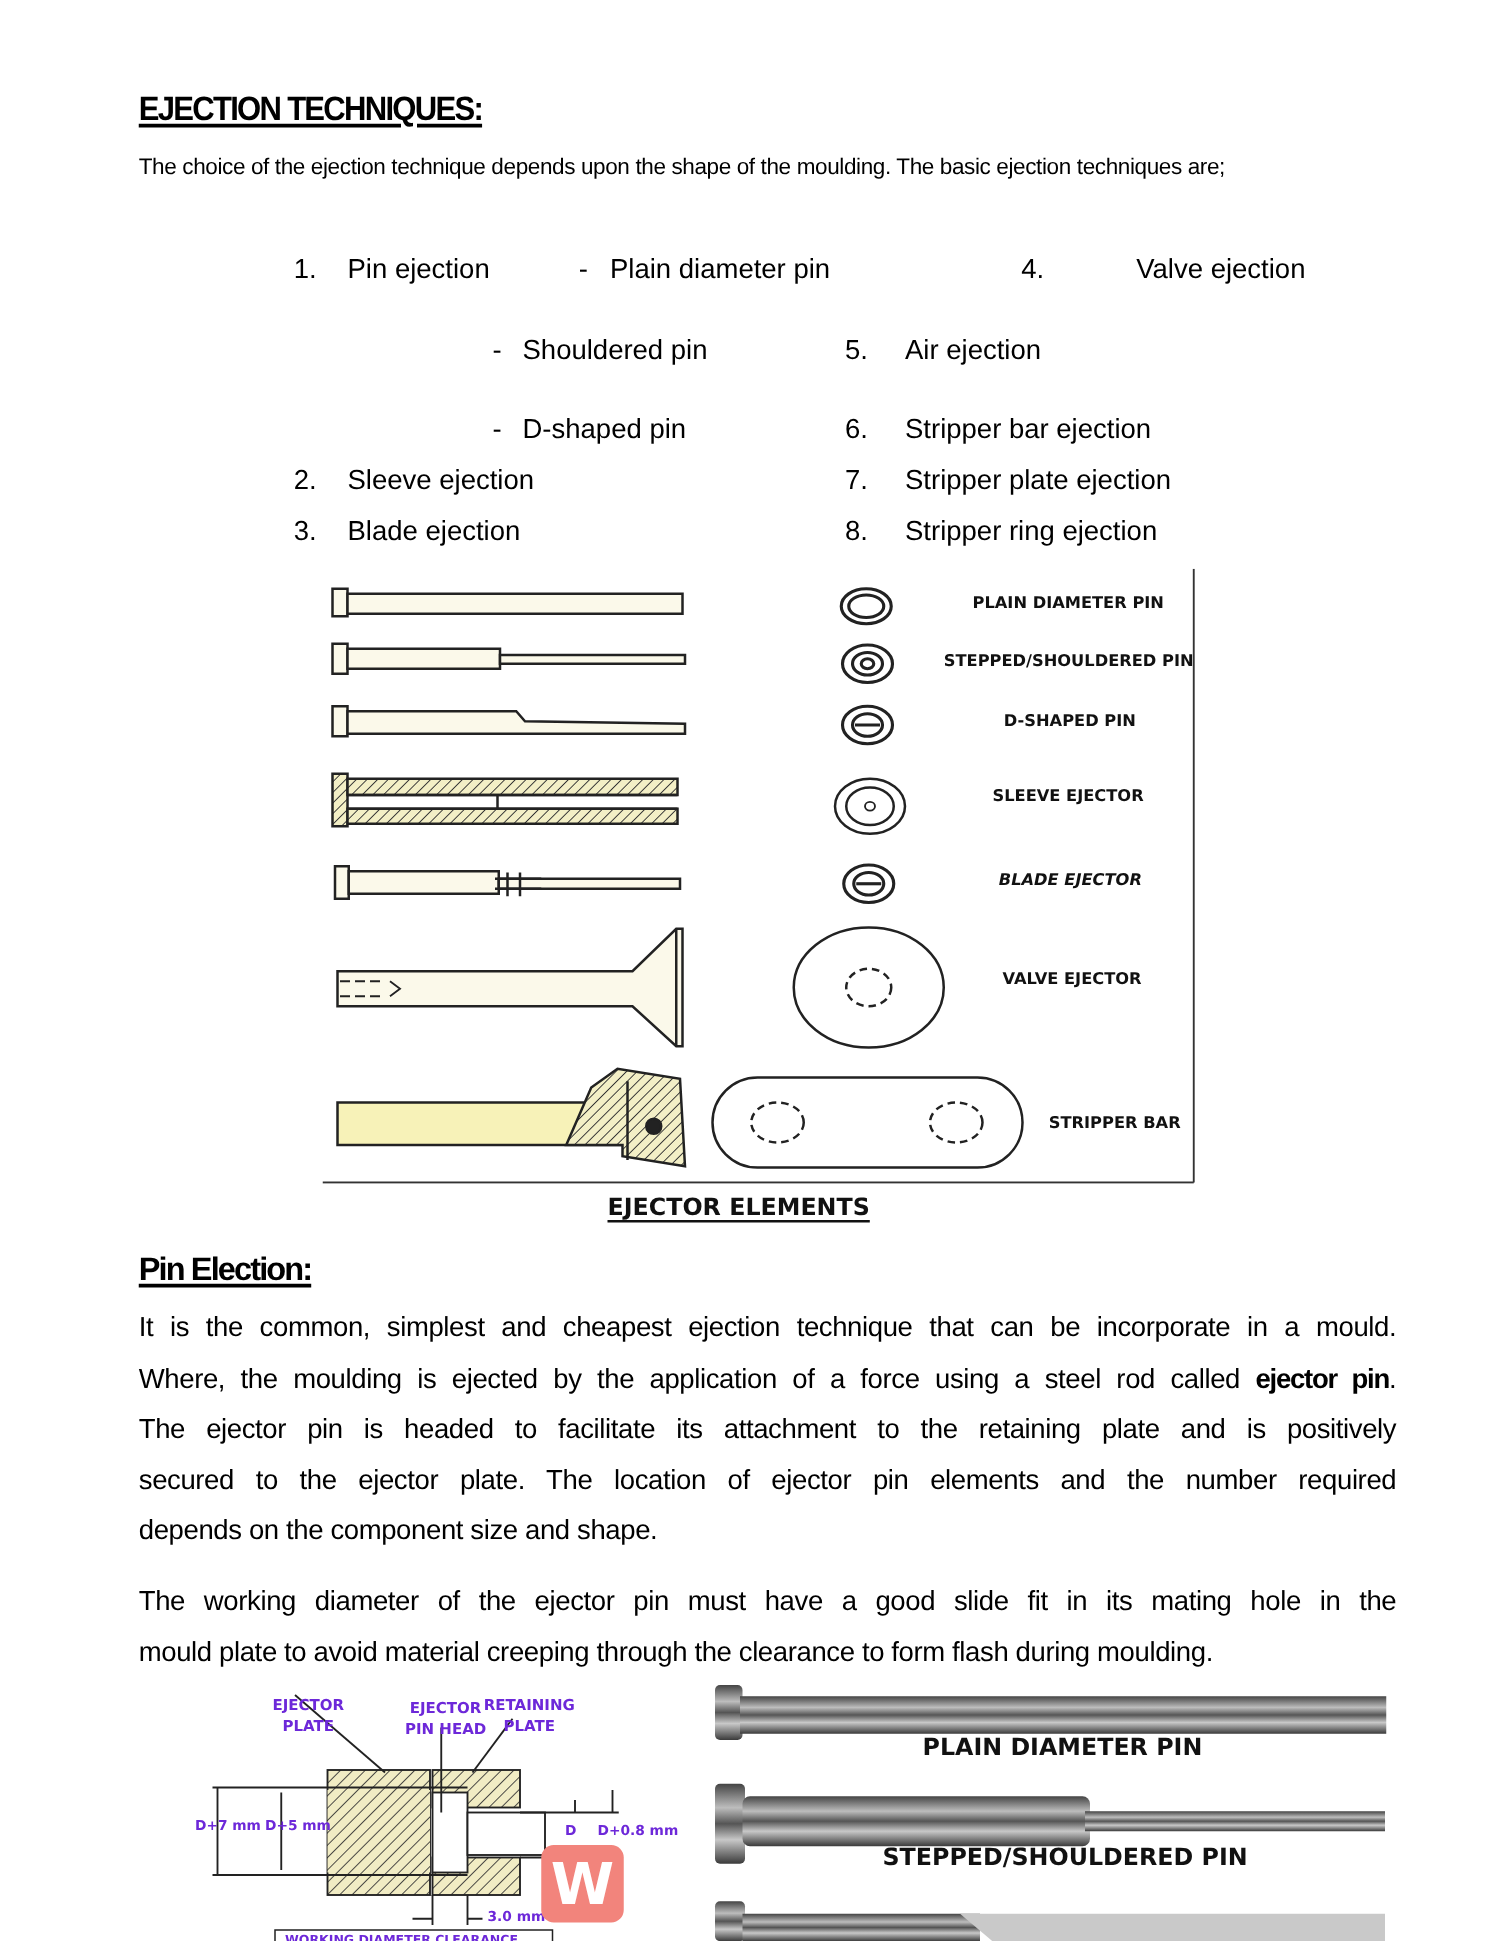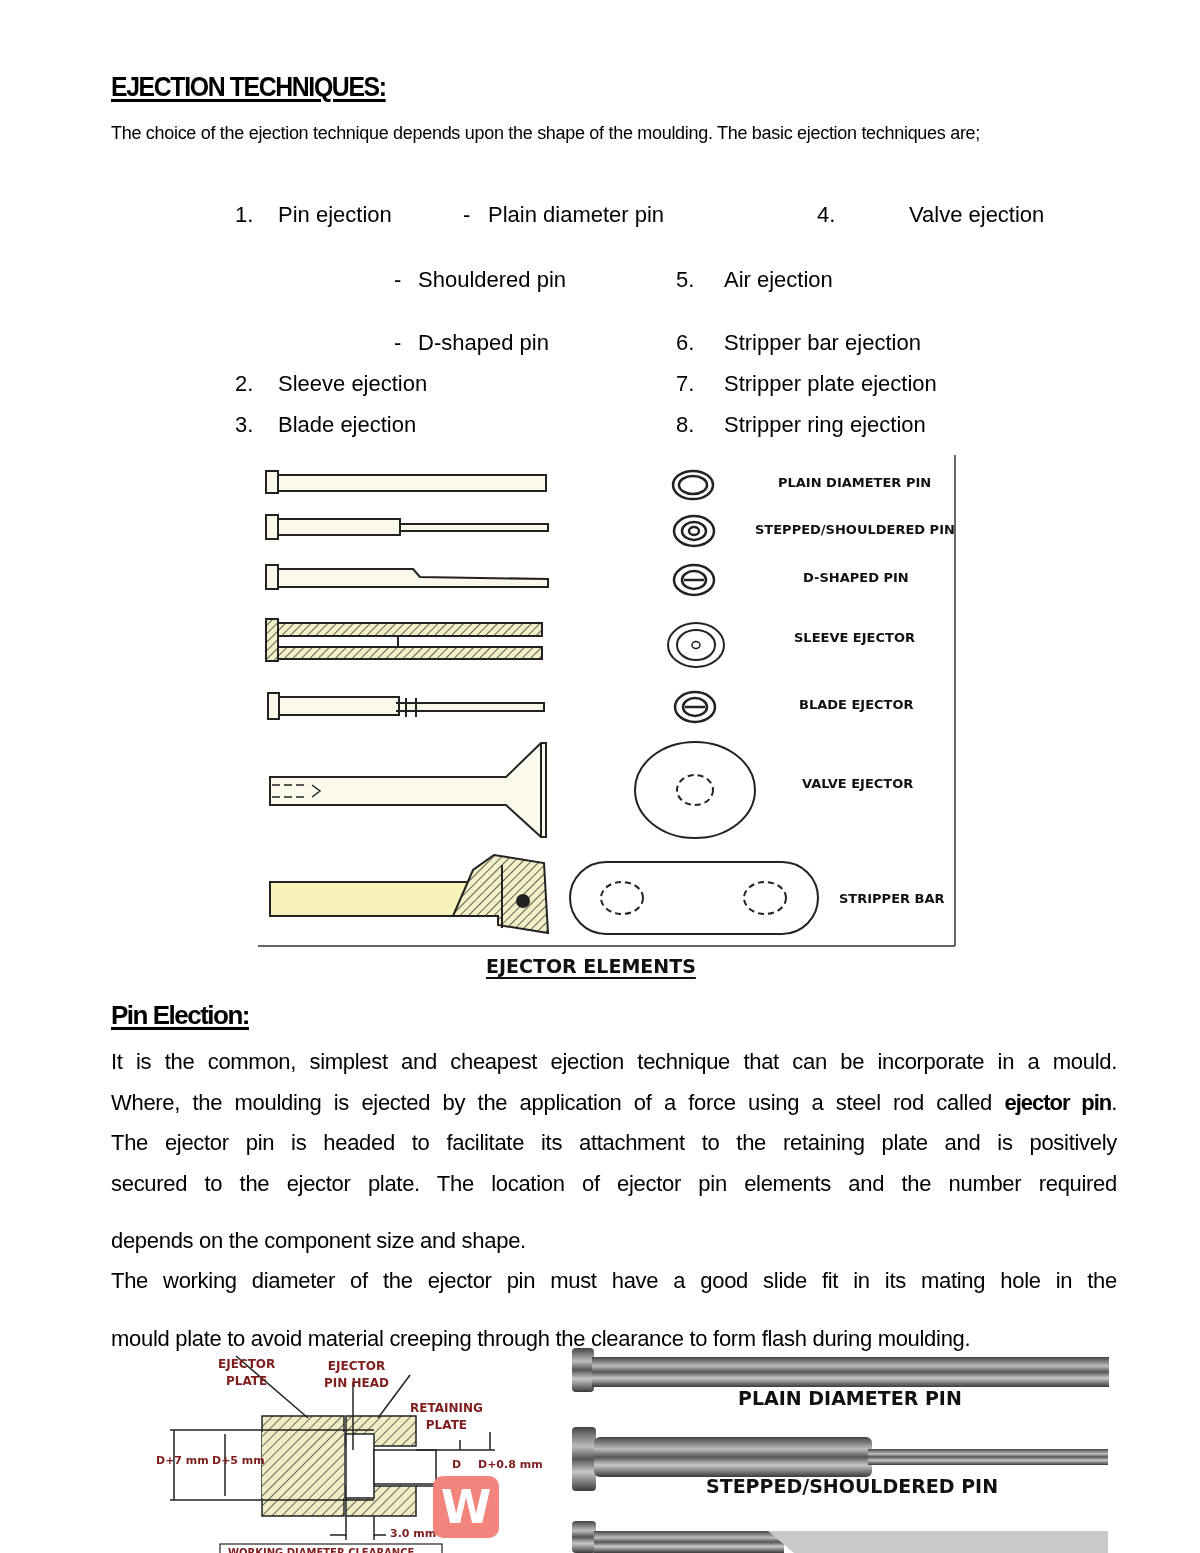--- a/index.html
+++ b/index.html
@@ -5,22 +5,22 @@
   html, body { margin:0; padding:0; background:#ffffff; }
   body { width:1200px; height:1553px; position:relative; overflow:hidden; font-family:"Liberation Sans", sans-serif; color:#000; }
   .abs { position:absolute; }
   .h1 { left:111px; top:72px; font-size:27px; font-weight:bold; letter-spacing:-1.5px; text-decoration:underline; text-decoration-thickness:3px; text-underline-offset:3px; transform:scaleX(0.92); transform-origin:left; }
   .para { font-size:18px; line-height:30px; text-align:justify; letter-spacing:-0.3px; }
   .li { font-size:22px; white-space:nowrap; }
   .fig-label { font-family:"DejaVu Sans", sans-serif; font-size:13px; font-weight:bold; white-space:nowrap; color:#111; }
   .caption { left:486px; top:955px; font-family:"DejaVu Sans", sans-serif; font-size:19px; font-weight:bold; text-decoration:underline; text-decoration-thickness:2px; text-underline-offset:4px; color:#111; }
   .h2 { left:111px; top:1000px; font-size:26px; font-weight:bold; letter-spacing:-1.5px; text-decoration:underline; text-decoration-thickness:3px; text-underline-offset:3px; }
   .body-line { left:111px; width:1006px; font-size:22px; text-align:justify; text-align-last:justify; letter-spacing:-0.3px; white-space:nowrap; }
-  .body-line.last { text-align-last:left;margin-top:17px; }
-  .small-label { font-family:"DejaVu Sans", sans-serif; font-size:12px; font-weight:bold; text-align:center; line-height:17px; color:#7f1d1d; }
+  .body-line.last { text-align-last:left; }
+  .small-label { font-family:"DejaVu Sans", sans-serif; font-size:12px; font-weight:bold; text-align:center; line-height:17px; color:#6d28d9; }
   .watermark { left:433px; top:1476px; display:flex; align-items:center; gap:16px; }
   .wm-logo { width:66px; height:62px; background:#f2847c; border-radius:10px; display:flex; align-items:center; justify-content:center; color:#fff; font-size:46px; font-weight:bold; font-family:"DejaVu Sans", sans-serif; }
   .wm-text { font-family:"DejaVu Sans", sans-serif; font-size:28px; color:#8a8a8a; opacity:0.9; }
 </style>
 </head>
 <body>
 
 <div class="abs h1">EJECTION TECHNIQUES:</div>
 
 <div class="abs para" style="left:111px; top:118px; width:1006px;">The choice of the ejection technique depends upon the shape of the moulding. The basic ejection techniques are;</div>
@@ -123,21 +123,21 @@
       <rect x="312" y="407" width="248" height="72" rx="36" ry="36" stroke-width="2"></rect>
       <ellipse cx="364" cy="443" rx="21" ry="16" stroke-width="2" stroke-dasharray="6 4"></ellipse>
       <ellipse cx="507" cy="443" rx="21" ry="16" stroke-width="2" stroke-dasharray="6 4"></ellipse>
     </g>
   </svg>
 
   <span class="abs fig-label" style="left:520px; top:20px;">PLAIN DIAMETER PIN</span>
   <span class="abs fig-label" style="left:497px; top:67px;">STEPPED/SHOULDERED PIN</span>
   <span class="abs fig-label" style="left:545px; top:115px;">D-SHAPED PIN</span>
   <span class="abs fig-label" style="left:536px; top:175px;">SLEEVE  EJECTOR</span>
-  <span class="abs fig-label" style="left:541px; top:242px;">BLADE  EJECTOR</span>
+  <span class="abs fig-label" style="left:541px; top:242px;font-style:italic;">BLADE  EJECTOR</span>
   <span class="abs fig-label" style="left:544px; top:321px;">VALVE EJECTOR</span>
   <span class="abs fig-label" style="left:569px; top:436px;margin-left:12px;">STRIPPER BAR</span>
 </div>
 
 <div class="abs caption">EJECTOR ELEMENTS</div>
 
 <div class="abs h2">Pin Election:</div>
 
 <div class="abs body-line" style="top:1049px;">It is the common, simplest and cheapest ejection technique that can be incorporate in a mould.</div>
 <div class="abs body-line" style="top:1090px;"><span>Where, the moulding is ejected by the application of a force using a steel rod called </span><b style="letter-spacing:-1px;">ejector pin</b><span>.</span></div>
@@ -179,21 +179,21 @@
     <rect x="70" y="194" width="222" height="14" fill="#fff" stroke="#222" stroke-width="1.2"></rect>
   </svg>
   <div class="abs small-label" style="left:68px; top:6px;">
     <div>EJECTOR</div>
     <div>PLATE</div>
   </div>
   <div class="abs small-label" style="left:174px; top:8px;">
     <div>EJECTOR</div>
     <div>PIN HEAD</div>
   </div>
-  <div class="abs small-label" style="left:260px; top:6px;margin-top:44px;">
+  <div class="abs small-label" style="left:237px; top:6px;">
     <div>RETAINING</div>
     <div>PLATE</div>
   </div>
   <span class="abs small-label" style="left:6px; top:102px; font-size:11px;">D+7 mm</span>
   <span class="abs small-label" style="left:62px; top:102px; font-size:11px;">D+5 mm</span>
   <span class="abs small-label" style="left:302px; top:106px; font-size:11px;">D</span>
   <span class="abs small-label" style="left:328px; top:106px; font-size:11px;">D+0.8 mm</span>
   <span class="abs small-label" style="left:240px; top:175px; font-size:11px;">3.0 mm</span>
   <span class="abs small-label" style="left:78px; top:194px; font-size:10px;">WORKING DIAMETER CLEARANCE</span>
 </div>

